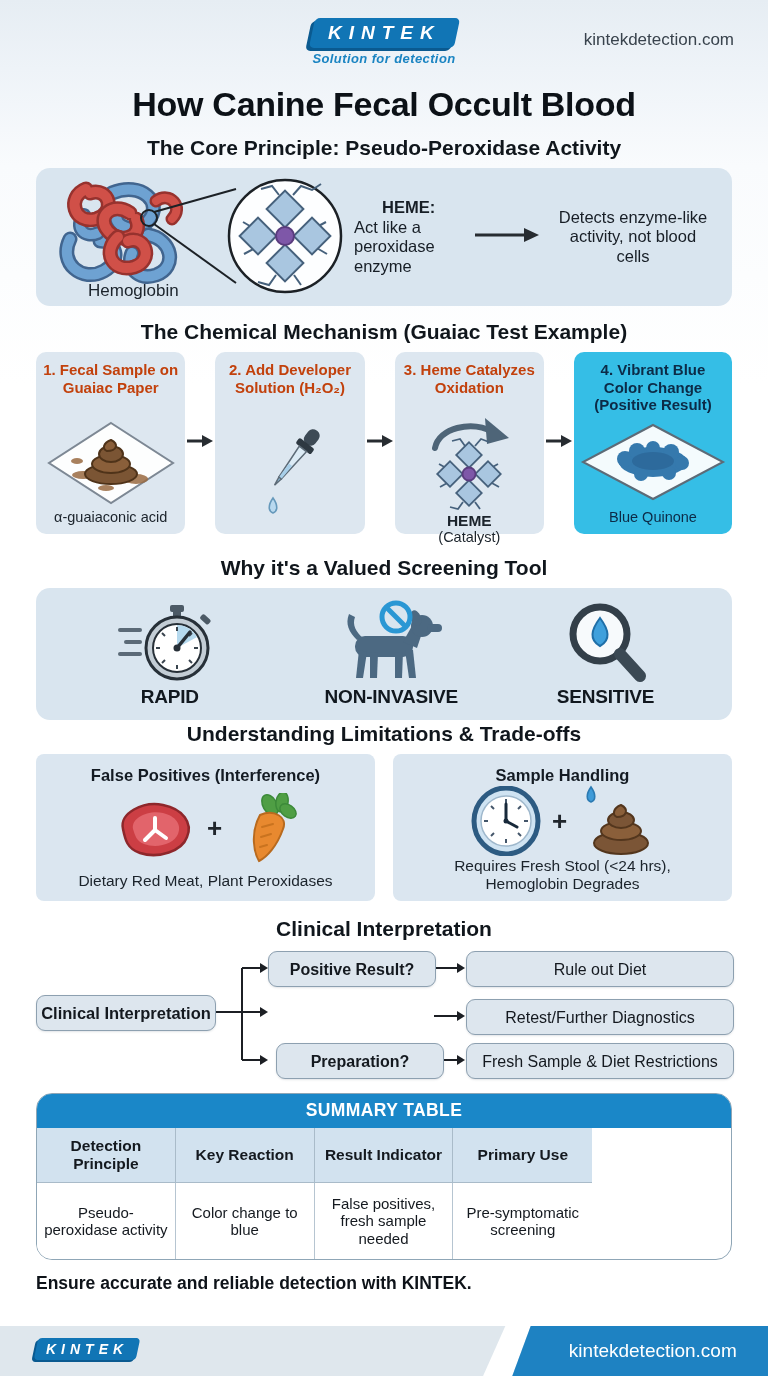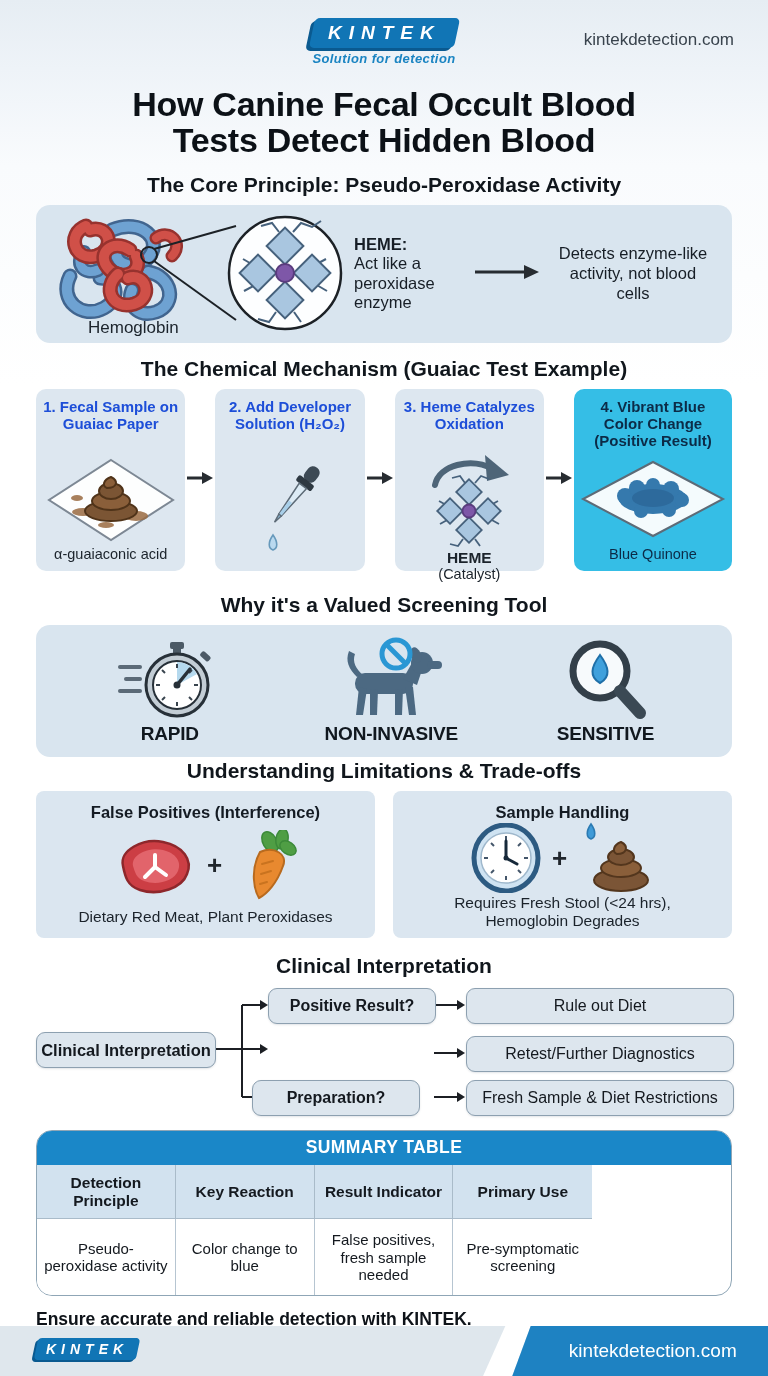--- a/index.html
+++ b/index.html
@@ -20,28 +20,28 @@
   
   .title{margin-top:6px;text-align:center;font-size:34px;line-height:1.07;font-weight:bold;color:#0c1117;letter-spacing:-.3px;}
   
   .section-h{margin:14px 0 8px;text-align:center;font-size:21px;font-weight:bold;color:#10161c;}
   
   .panel{margin:0 36px;background:#d9e5ef;border-radius:14px;}
   .core-panel{display:flex;align-items:center;height:138px;padding:0 14px;}
   .hemo-wrap{position:relative;width:300px;height:132px;flex:none;}
   .hemo-label{position:absolute;left:38px;bottom:2px;font-size:17px;color:#1b232b;}
   .heme-text{width:112px;flex:none;font-size:16.5px;line-height:1.18;color:#171e26;margin-left:4px;}
-  .heme-text .b{font-weight:bold;}
+  .heme-text .b{font-weight:bold;margin-left:28px;}
   .arrow-slot{flex:none;margin:0 8px;}
   .core-outcome{flex:1;text-align:center;font-size:16.5px;line-height:1.2;color:#171e26;padding:0 4px;}
   
   .steps-row{display:flex;align-items:stretch;margin:2px 36px 0;height:182px;}
   .step-card{flex:1;background:#dde7f0;border-radius:10px;padding:9px 5px 8px;display:flex;flex-direction:column;align-items:center;}
   .step-card.hl{background:#35bee6;}
-  .step-title{font-size:15px;font-weight:bold;line-height:1.15;text-align:center;color:#1d4ed8;min-height:53px;}
+  .step-title{font-size:15px;font-weight:bold;line-height:1.15;text-align:center;color:#c2410c;min-height:53px;}
   .step-card.hl .step-title{color:#0c2b47;}
   .step-icon{flex:1;display:flex;align-items:center;justify-content:center;}
   .step-caption{font-size:14.5px;text-align:center;line-height:1.1;color:#1b232b;}
   .step-caption .b{font-weight:bold;font-size:15.5px;}
   .step-card.hl .step-caption{color:#0c2b47;}
   .step-arrow{align-self:center;flex:none;margin:0 2px;}
   
   .benefits-panel{display:flex;justify-content:space-around;align-items:flex-end;height:112px;padding:8px 30px 12px;}
   .benefit{display:flex;flex-direction:column;align-items:center;}
   .benefit-label{margin-top:4px;font-size:19px;font-weight:bold;color:#11181f;letter-spacing:-.2px;}
@@ -91,21 +91,20 @@
   <div class="header">
     <div class="logo-wrap">
       <div class="logo-box"><span>KINTEK</span></div>
       <div class="logo-tagline">Solution for detection</div>
     </div>
     <div class="site-top">kintekdetection.com</div>
   </div>
 
   <div class="title">
     <div>How Canine Fecal Occult Blood</div>
-    <div>Tests Detect Hidden Blood</div>
   </div>
 
   <div class="section-h">The Core Principle: Pseudo-Peroxidase Activity</div>
   <div class="panel core-panel">
     <div class="hemo-wrap">
       <svg width="300" height="132" viewBox="0 0 300 132">
 
         <g stroke-linecap="round" fill="none">
           <path d="M62,22 C92,10 114,32 98,50 C86,63 64,58 66,42" stroke="#41658f" stroke-width="15"></path>
           <path d="M62,22 C92,10 114,32 98,50 C86,63 64,58 66,42" stroke="#6ea2d2" stroke-width="10"></path>
@@ -420,21 +419,21 @@
         <polygon points="224,14 232,19 224,24"></polygon>
         <polygon points="224,58 232,63 224,68"></polygon>
         <polygon points="224,106 232,111 224,116"></polygon>
         <polygon points="421,14 429,19 421,24"></polygon>
         <polygon points="421,62 429,67 421,72"></polygon>
         <polygon points="421,106 429,111 421,116"></polygon>
       </g>
     </svg>
     <div class="fnode froot">Clinical Interpretation</div>
     <div class="fnode q" style="left:232px;top:2px;width:166px;height:34px;">Positive Result?</div>
-    <div class="fnode q" style="left:216px;top:94px;width:166px;height:34px;">Preparation?</div>
+    <div class="fnode q" style="left:240px;top:94px;width:166px;height:34px;">Preparation?</div>
     <div class="fnode" style="left:430px;top:2px;width:266px;height:34px;">Rule out Diet</div>
     <div class="fnode" style="left:430px;top:50px;width:266px;height:34px;">Retest/Further Diagnostics</div>
     <div class="fnode" style="left:430px;top:94px;width:266px;height:34px;">Fresh Sample &amp; Diet Restrictions</div>
   </div>
 
   <div class="table">
     <div class="table-title">SUMMARY TABLE</div>
     <div class="thead">
       <div class="th">Detection Principle</div>
       <div class="th">Key Reaction</div>

